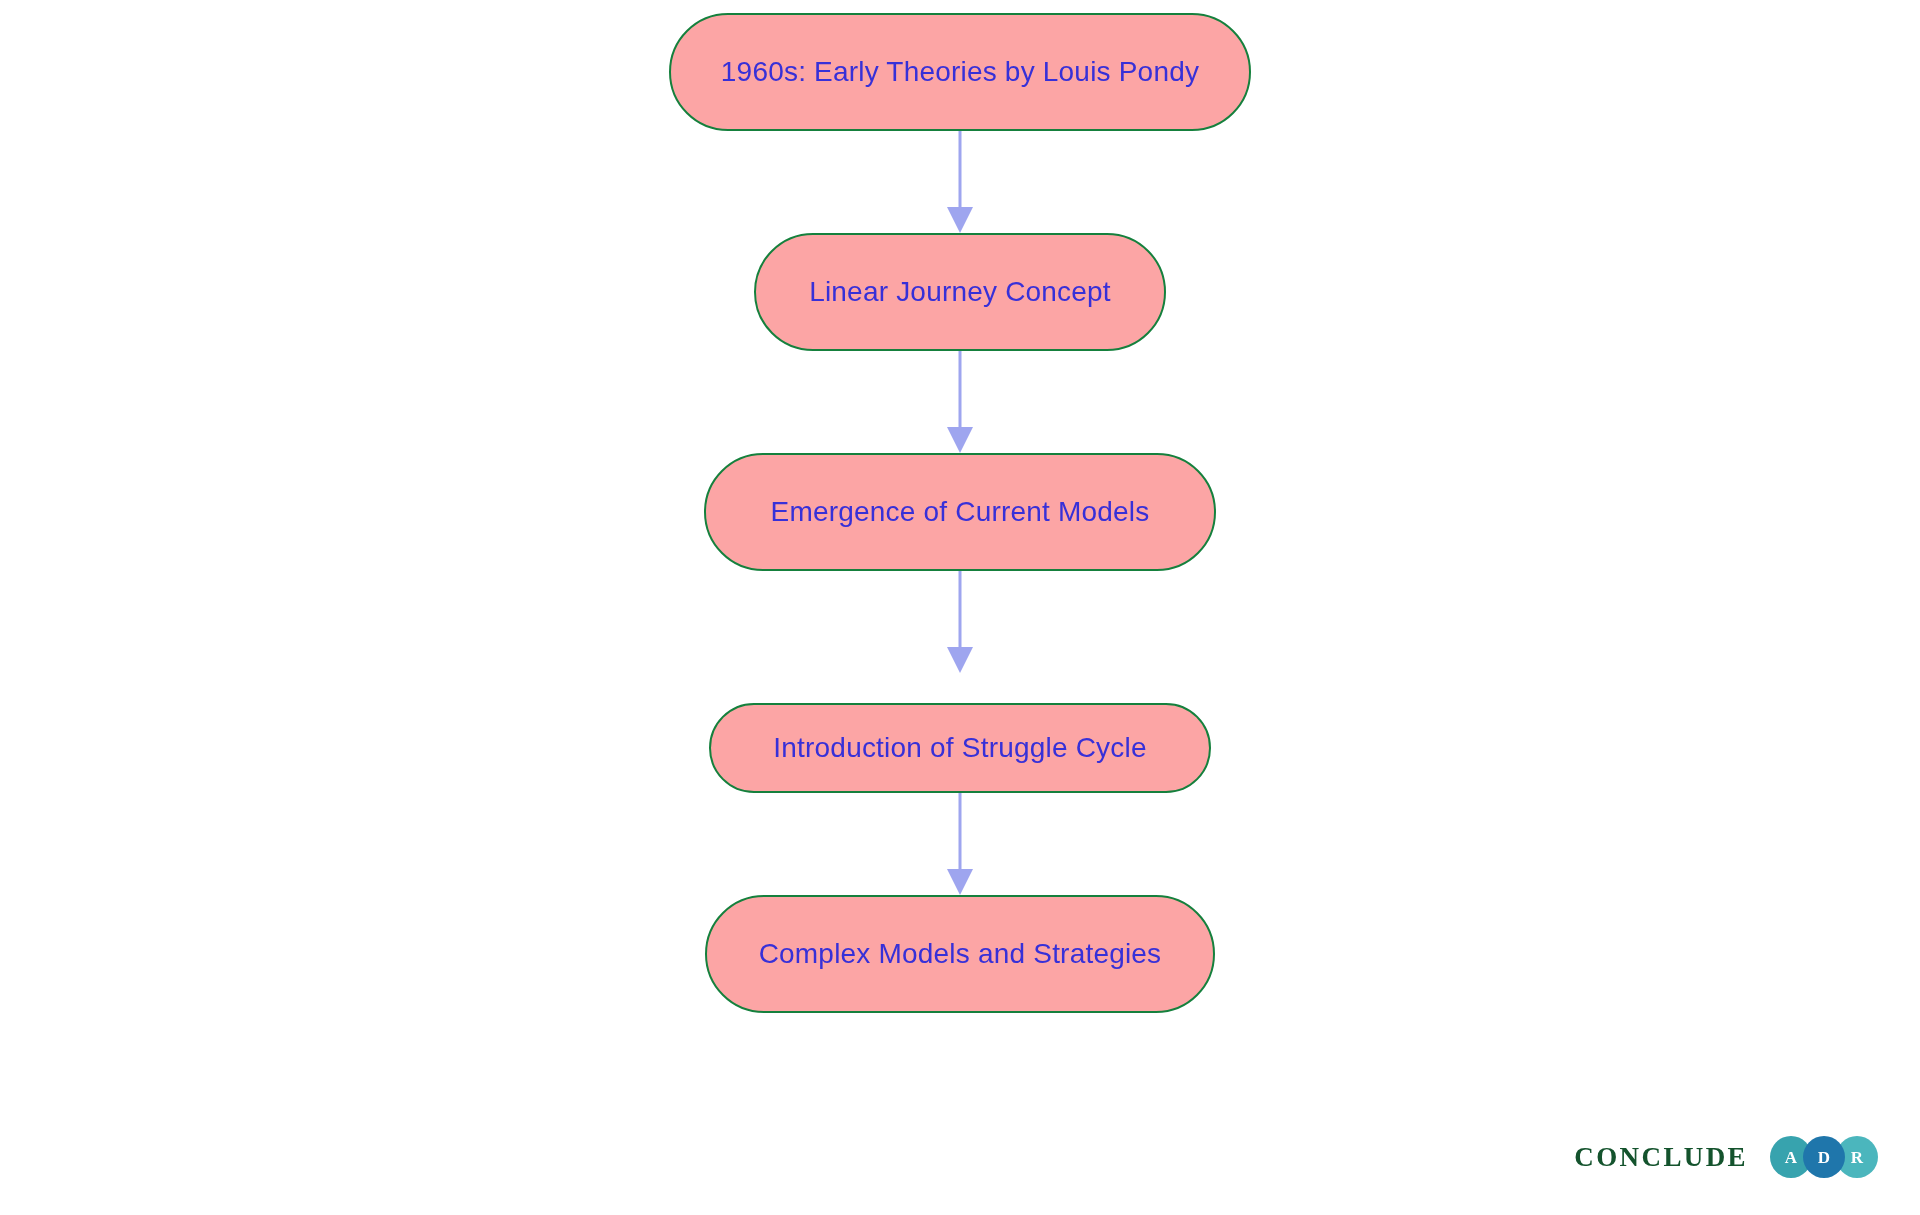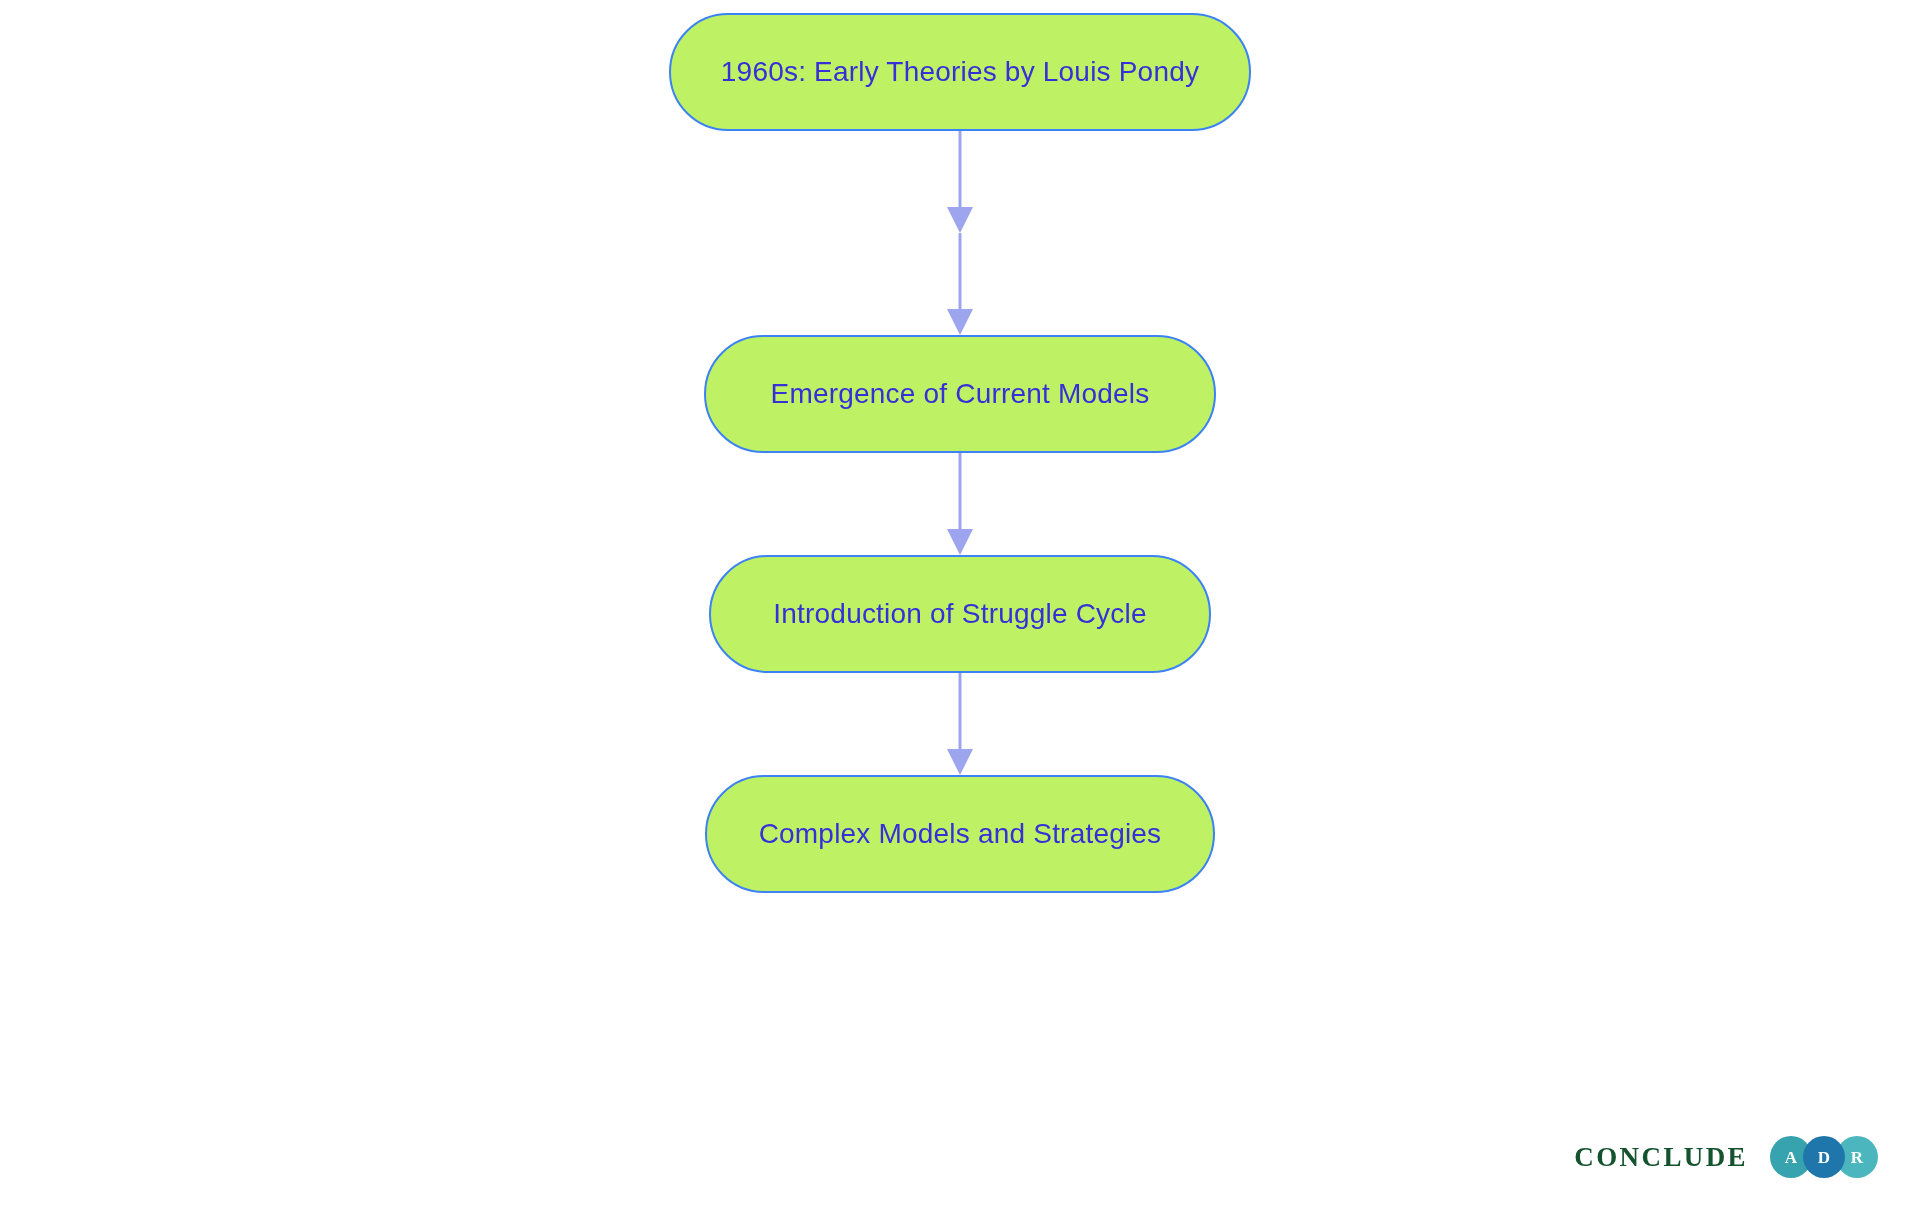--- a/index.html
+++ b/index.html
@@ -28,22 +28,22 @@
     left: 0;
     top: 0;
     width: 1920px;
     display: flex;
     flex-direction: column;
     align-items: center;
   }
 
   .node {
     box-sizing: border-box;
-    background: #bef264;
-    border: 2px solid #3b82f6;
+    background: #fca5a5;
+    border: 2px solid #15803d;
     border-radius: 60px;
     color: #3730d8;
     font-size: 28px;
     font-family: "Liberation Sans", sans-serif;
     font-weight: 400;
     letter-spacing: 0.2px;
     display: flex;
     align-items: center;
     justify-content: center;
     white-space: nowrap;
@@ -52,21 +52,21 @@
 
   .node-label {
     display: block;
     line-height: 1;
   }
 
   
   .node.n0 { width: 582px; height: 118px; margin-top: 13px; }
   .node.n1 { width: 412px; height: 118px; }
   .node.n2 { width: 512px; height: 118px; }
-  .node.n3 { width: 502px; height: 118px; }
+  .node.n3 { width: 502px; height: 90px; margin-top: 30px; }
   .node.n4 { width: 510px; height: 118px; }
 
   .connector {
     width: 40px;
     height: 102px;
     position: relative;
   }
   .connector .line {
     position: absolute;
     left: 50%;
@@ -135,20 +135,23 @@
 
     <div class="node n0">
       <span class="node-label">1960s: Early Theories by Louis Pondy</span>
     </div>
 
     <div class="connector">
       <div class="line"></div>
       <div class="head"></div>
     </div>
 
+    <div class="node n1">
+      <span class="node-label">Linear Journey Concept</span>
+    </div>
 
     <div class="connector">
       <div class="line"></div>
       <div class="head"></div>
     </div>
 
     <div class="node n2">
       <span class="node-label">Emergence of Current Models</span>
     </div>
 

